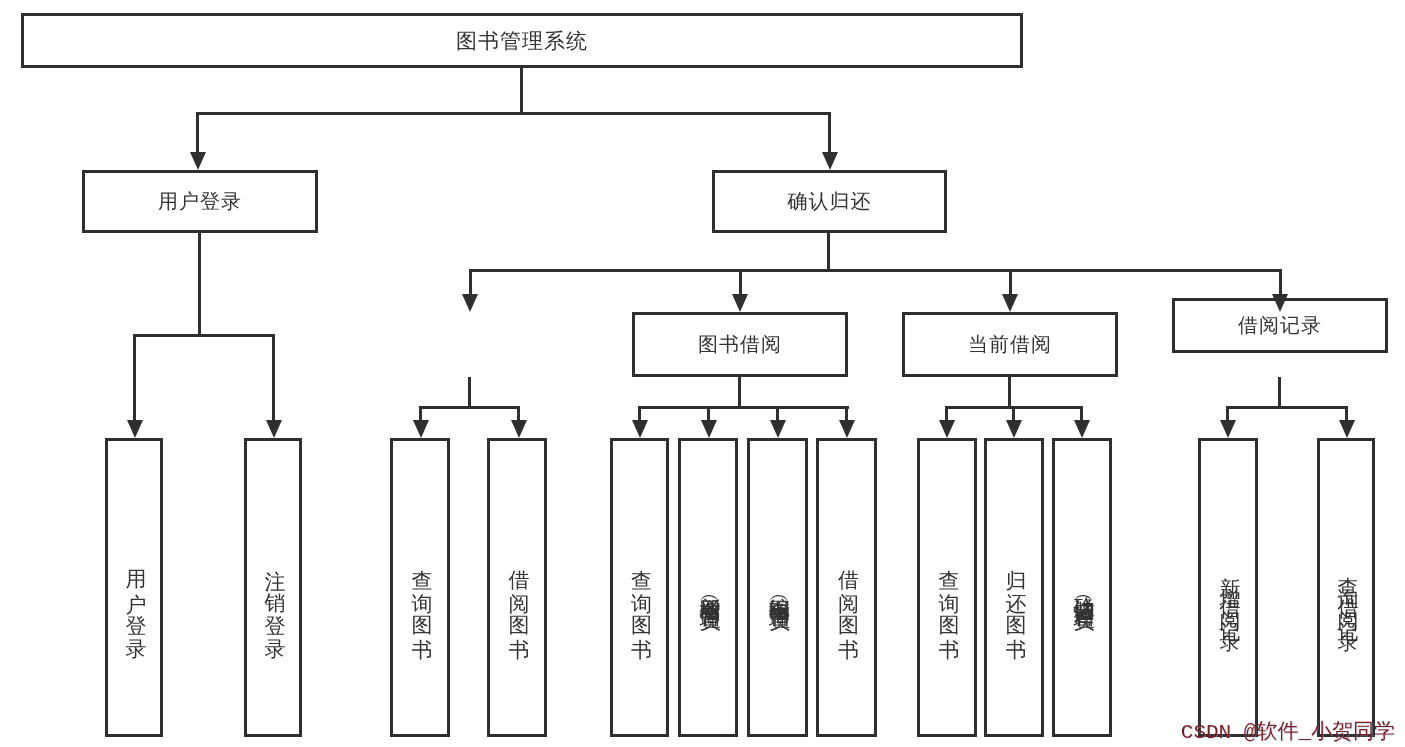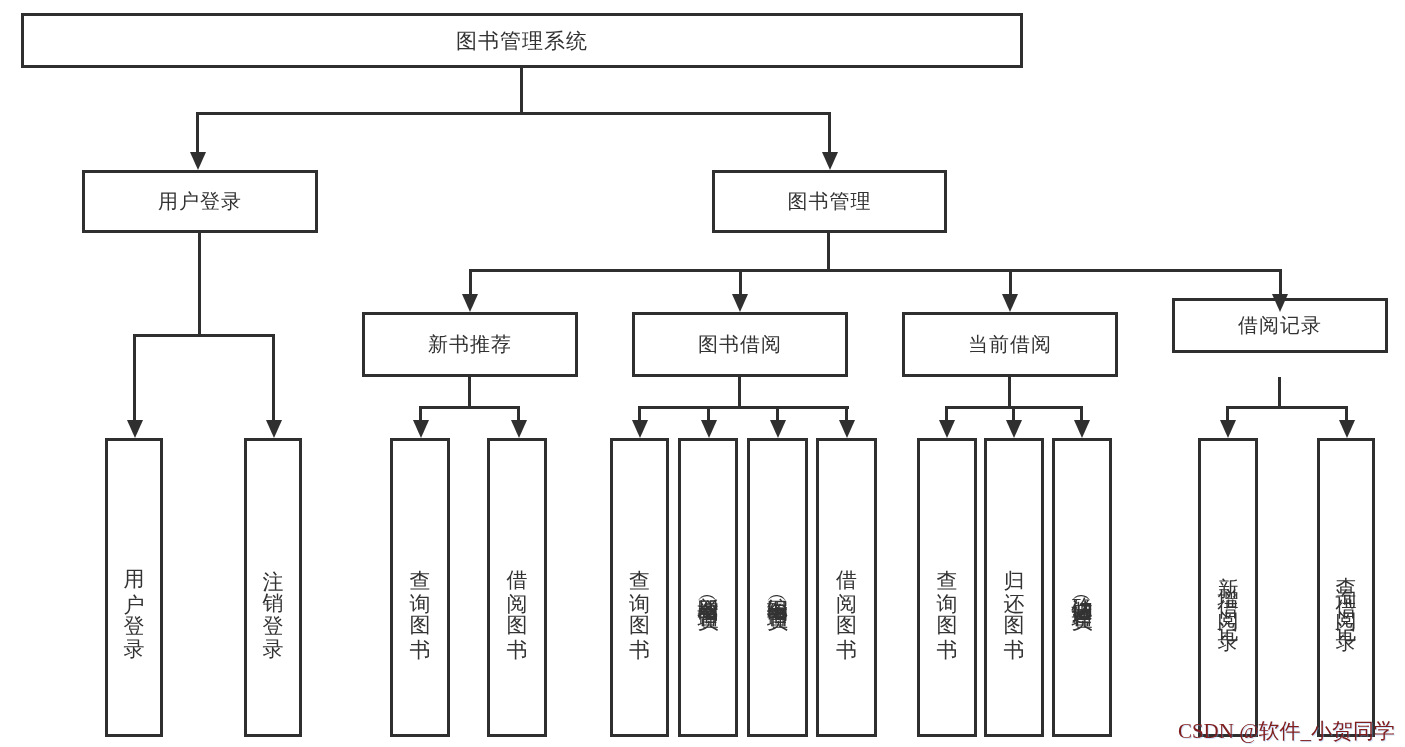--- a/index.html
+++ b/index.html
@@ -1,18 +1,18 @@
 <!DOCTYPE html>
 <html><head>
 <meta charset="utf-8">
 <style>
   html,body{margin:0;padding:0;background:#ffffff;}
   #stage{
     position:relative;width:1405px;height:747px;background:#ffffff;overflow:hidden;
-    font-family:Liberation Serif, serif;color:#333333;
+    font-family:Liberation Mono, monospace;color:#333333;
   }
   .box{
     position:absolute;background:#ffffff;border:3px solid #2f2f2f;
     display:flex;align-items:center;justify-content:center;box-sizing:border-box;
   }
   .hlabel{font-size:20px;letter-spacing:1px;white-space:nowrap;}
   .root-label{font-size:21px;}
   .vbox{align-items:center;justify-content:center;}
   .vtext{
     writing-mode:vertical-rl;text-orientation:mixed;
@@ -41,26 +41,23 @@
 
   <div class="box" style="left:21px;top:13px;width:1002px;height:55px;">
     <span class="hlabel root-label">图书管理系统</span>
   </div>
 
   <div class="box" style="left:82px;top:170px;width:236px;height:63px;">
     <span class="hlabel">用户登录</span>
   </div>
 
   <div class="box" style="left:712px;top:170px;width:235px;height:63px;">
-    <span class="hlabel">图书管理</span>
+    <span class="hlabel">确认归还</span>
   </div>
 
-  <div class="box" style="left:362px;top:312px;width:216px;height:65px;">
-    <span class="hlabel">新书推荐</span>
-  </div>
 
   <div class="box" style="left:902px;top:312px;width:216px;height:65px;">
     <span class="hlabel">当前借阅</span>
   </div>
 
   <div class="box" style="left:632px;top:312px;width:216px;height:65px;">
     <span class="hlabel">图书借阅</span>
   </div>
 
   <div class="box" style="left:1172px;top:298px;width:216px;height:55px;">

